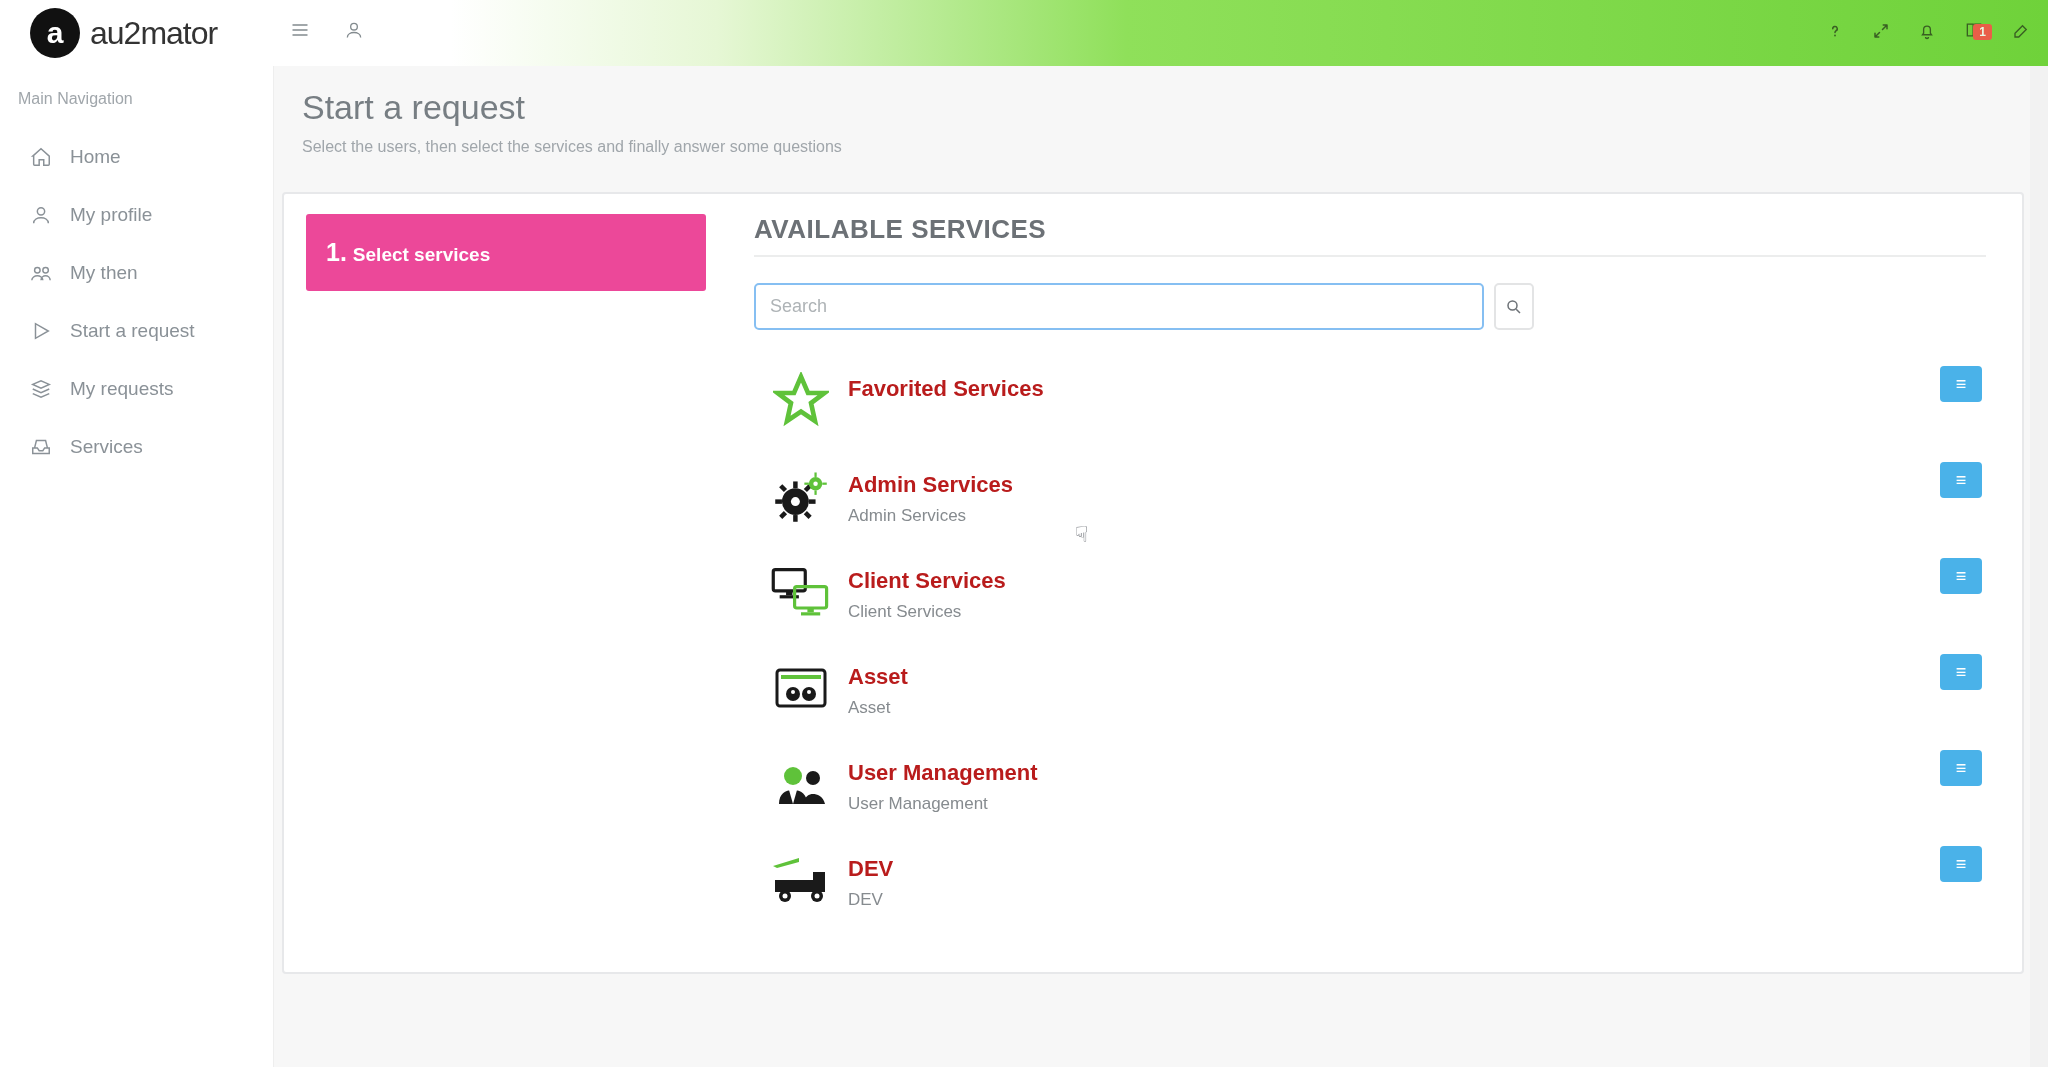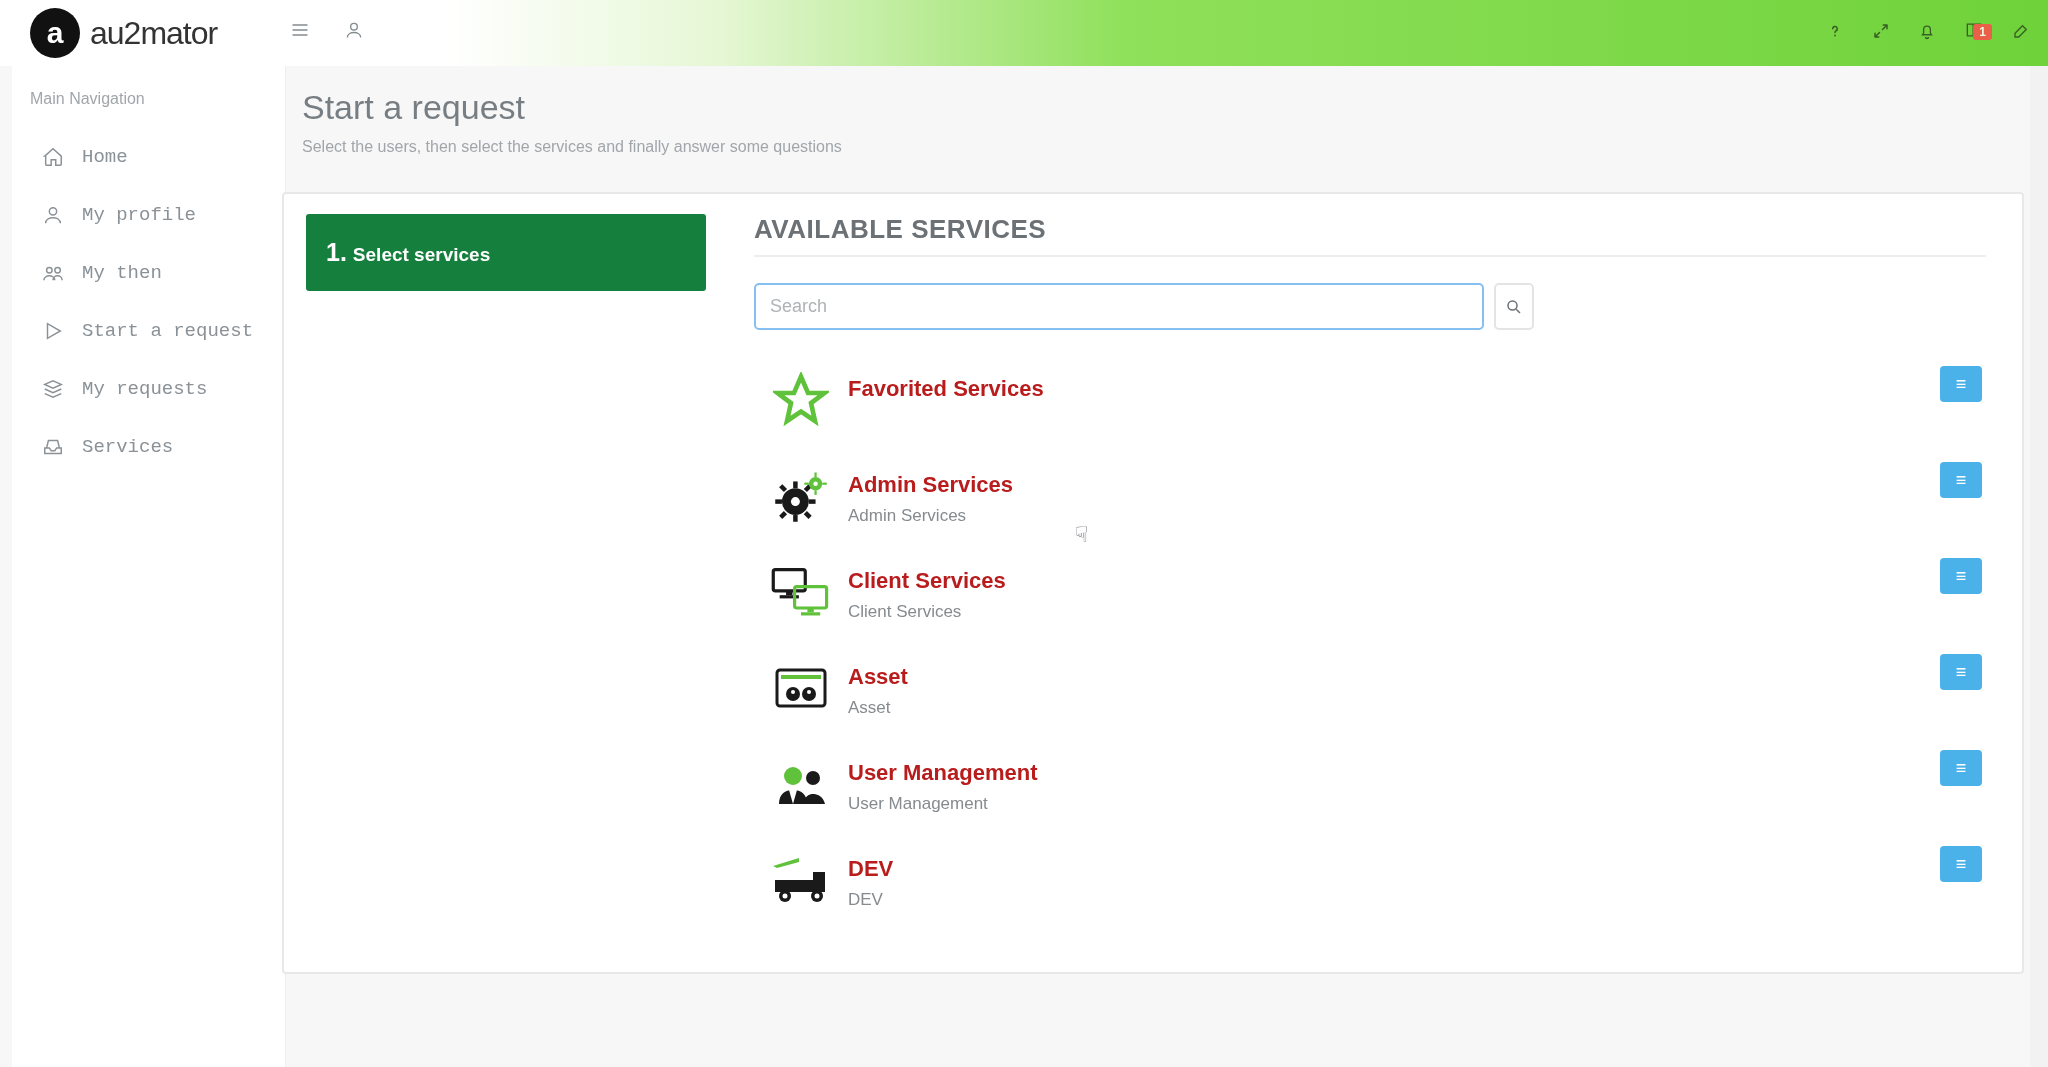--- a/index.html
+++ b/index.html
@@ -21,35 +21,35 @@
   }
   .logo-badge span { color:#fff; font-size:30px; font-weight:600;}
   .logo-text { font-size:32px; font-weight:500; color:#333; letter-spacing:-1px;}
   .header-left-icons { display:flex; gap:34px; padding-left:16px; color:#838b8f;}
   .header-left-icons .hicon { font-size:22px; cursor:pointer; }
   .header-right { position:absolute; right:18px; top:0; height:66px; display:flex; align-items:center; gap:28px; color:#4b6b2e;}
   .header-right .ricon { cursor:pointer; font-size:22px; opacity:.85; position:relative;}
   .badge-num { position:absolute; top:4px; right:-8px; background:#ff4b4b; color:#fff; font-size:12px; padding:1px 6px; border-radius:3px; font-weight:600;}
 
   
-  .sidebar { position:absolute; left:12px; top:66px; width:274px; bottom:0; background:#fff; border-right:1px solid #eee; padding-top:14px;}
+  .sidebar { position:absolute; left:0; top:66px; width:274px; bottom:0; background:#fff; border-right:1px solid #eee; padding-top:14px;}
   .sidebar-heading { font-size:16px; color:#a0a6ab; padding:10px 18px 20px 18px; font-weight:500;}
-  .nav-item { display:flex; align-items:center; gap:18px; padding:18px 18px 18px 30px; color:#8a9197; font-size:19px; cursor:pointer;font-family:Liberation Mono, monospace;}
+  .nav-item { display:flex; align-items:center; gap:18px; padding:18px 18px 18px 30px; color:#8a9197; font-size:19px; cursor:pointer;}
   .nav-item svg { width:22px; height:22px; stroke:#8a9197; fill:none; stroke-width:1.6;}
   .nav-item .lbl {}
 
   
   .main { position:absolute; left:274px; right:16px; top:66px; bottom:0; overflow:auto;}
   .page-head { padding:22px 0 10px 28px;}
   .page-title { font-size:34px; color:#777e83; font-weight:500;}
   .page-sub { color:#a0a6ab; font-size:16px; margin-top:11px;}
   .content-card { margin:26px 8px 0 8px; border:2px solid #e7e8ea; border-radius:4px; background:#fff; padding:20px 26px 40px 22px; display:flex; gap:48px;}
   .steps { width:400px;}
   .step { padding:24px 20px; border-radius:3px; margin-bottom:8px; font-size:19px; color:#7f868b;}
-  .step.active { background:#15803d; color:#fff;}
+  .step.active { background:#ec4899; color:#fff;}
   .step .num { font-size:25px; font-weight:700; margin-right:6px;}
   .step.active .num { color:#fff;}
   .step .label { font-weight:600;}
   .services-col { flex:1 1 auto; padding-right:10px;}
   .avail-title { font-size:26px; color:#6c7176; font-weight:600; border-bottom:2px solid #eceded; padding-bottom:10px; letter-spacing:.5px; margin-bottom:26px;}
   .search-row { display:flex; gap:10px; margin-bottom:26px; align-items:stretch;}
   .search-input { width:730px; padding:11px 14px; font-size:18px; border:2px solid #86bff2; border-radius:5px; outline:none; color:#0369a1;}
   .search-input::placeholder { color:#aeb3b6;}
   .search-btn { width:40px; border:2px solid #e3e4e5; background:#fff; border-radius:5px; display:flex;align-items:center;justify-content:center; cursor:pointer;}
   .search-btn svg { width:18px;height:18px; stroke:#6c7176; stroke-width:2; fill:none;}

